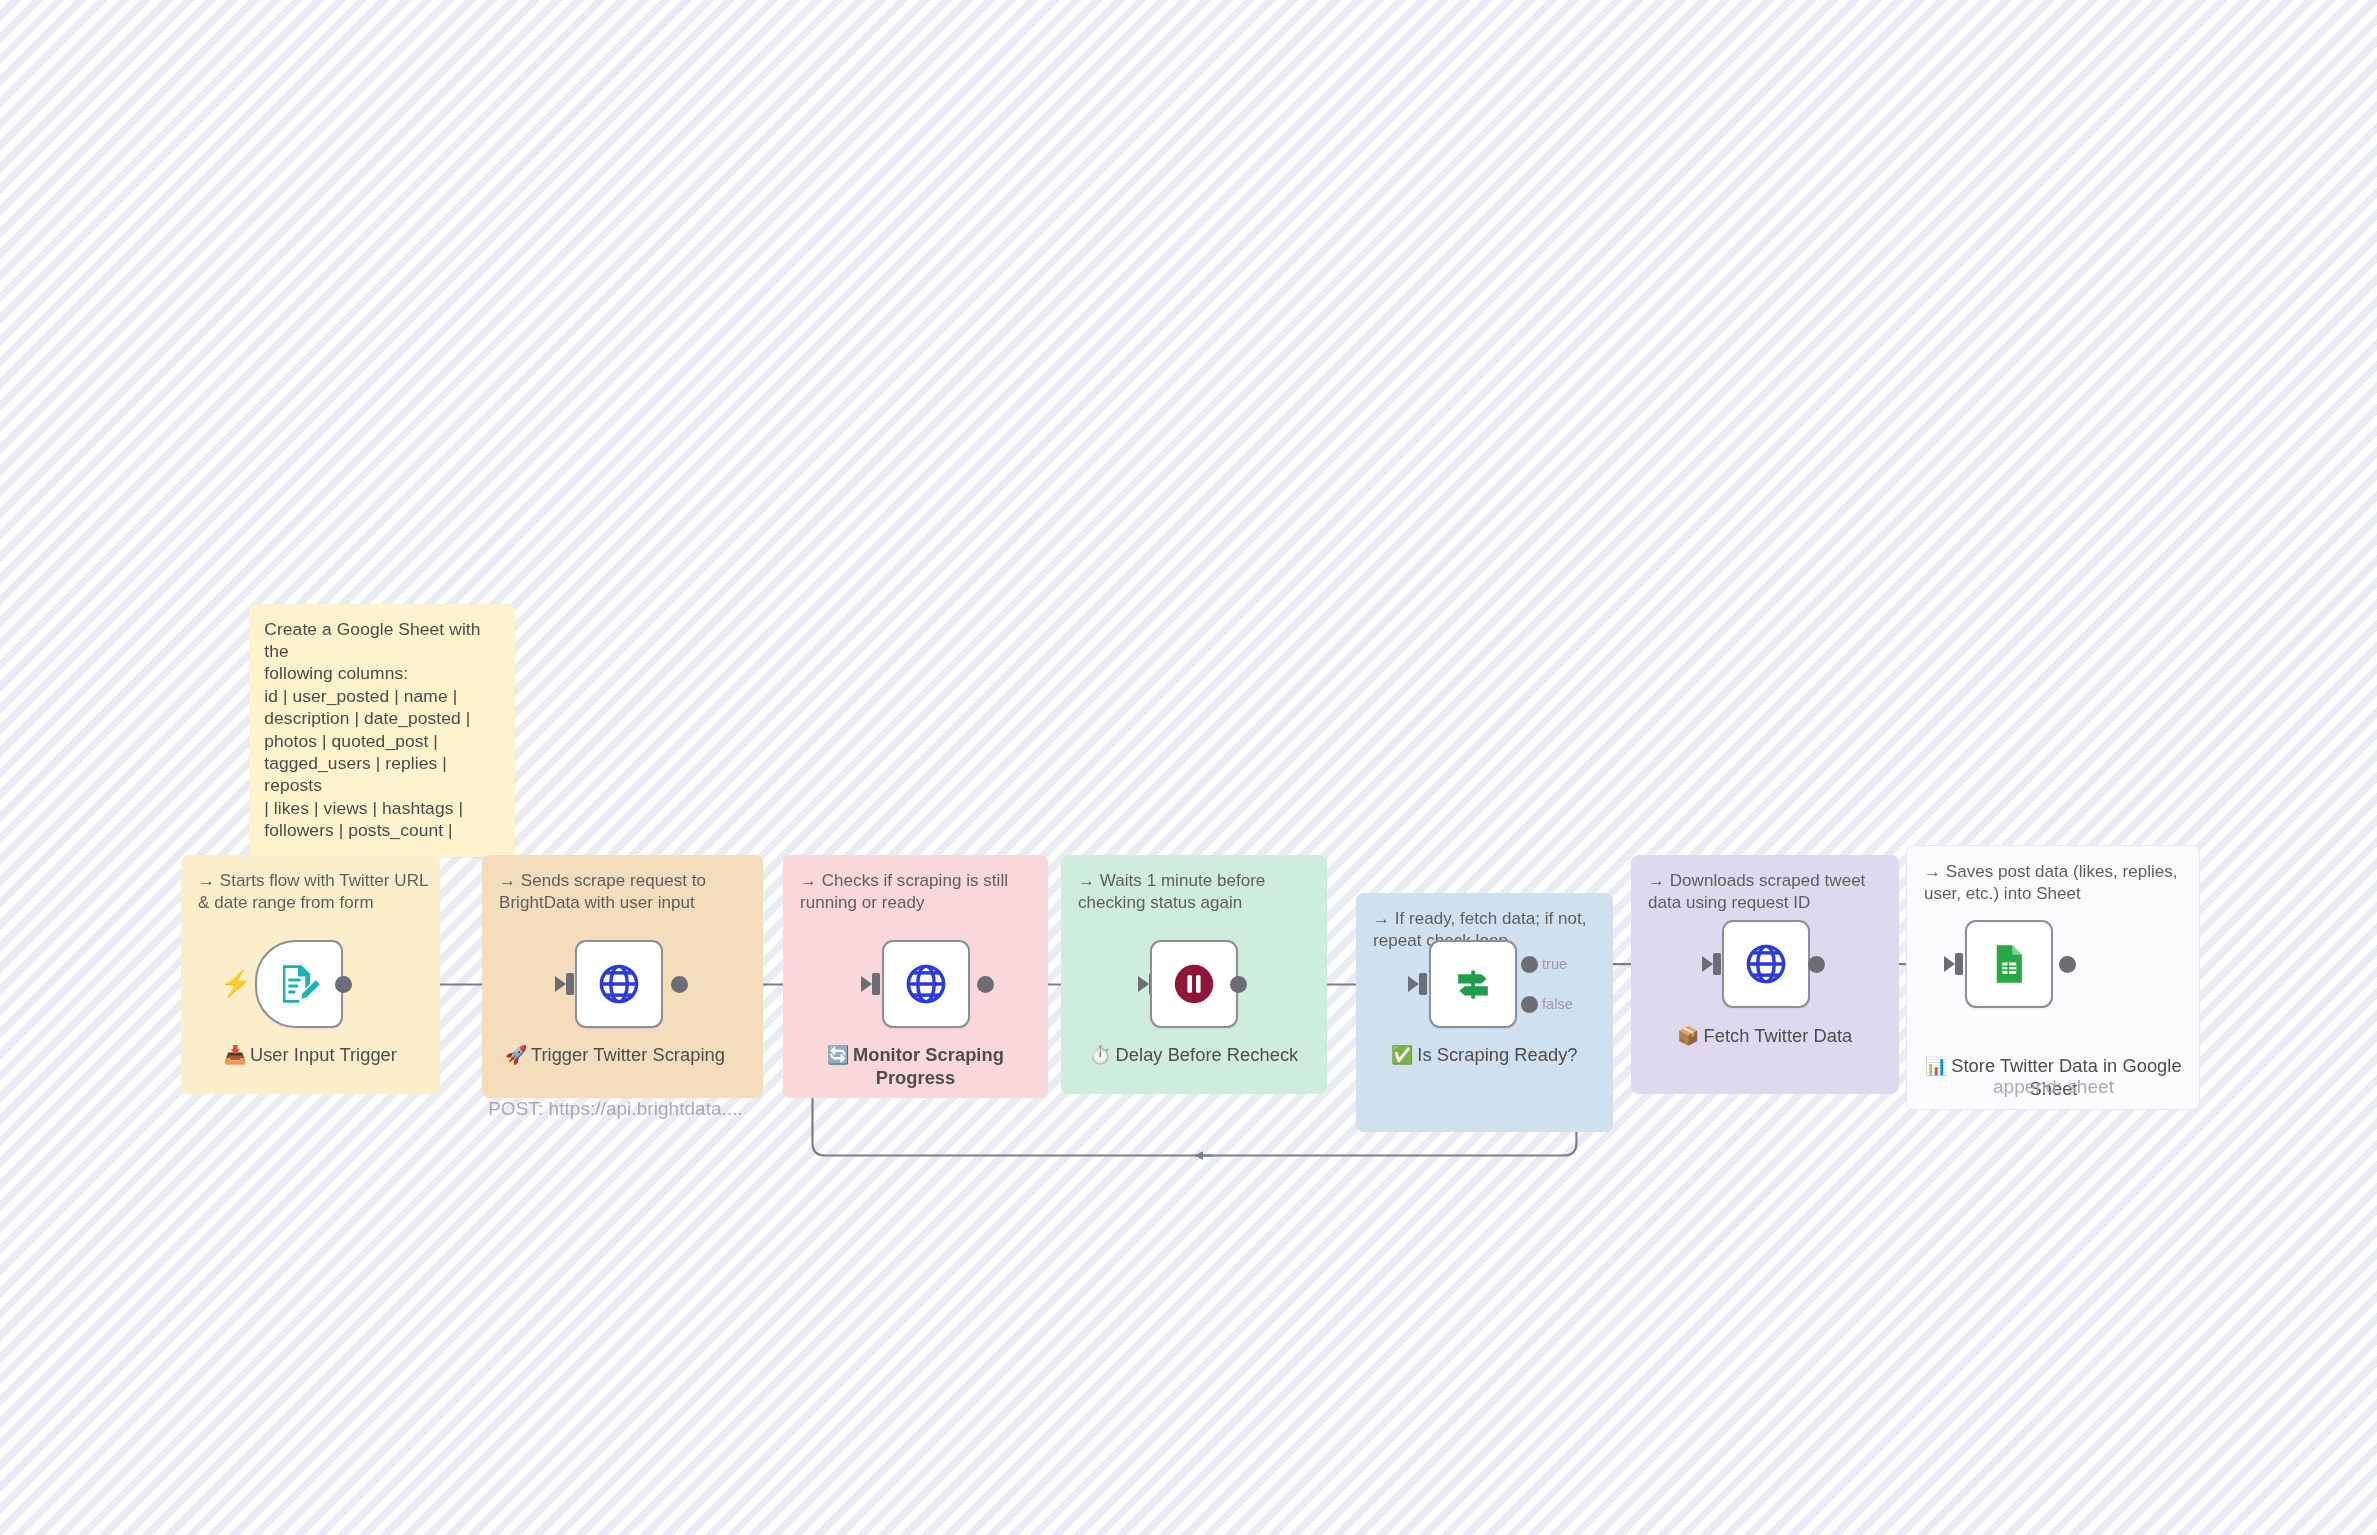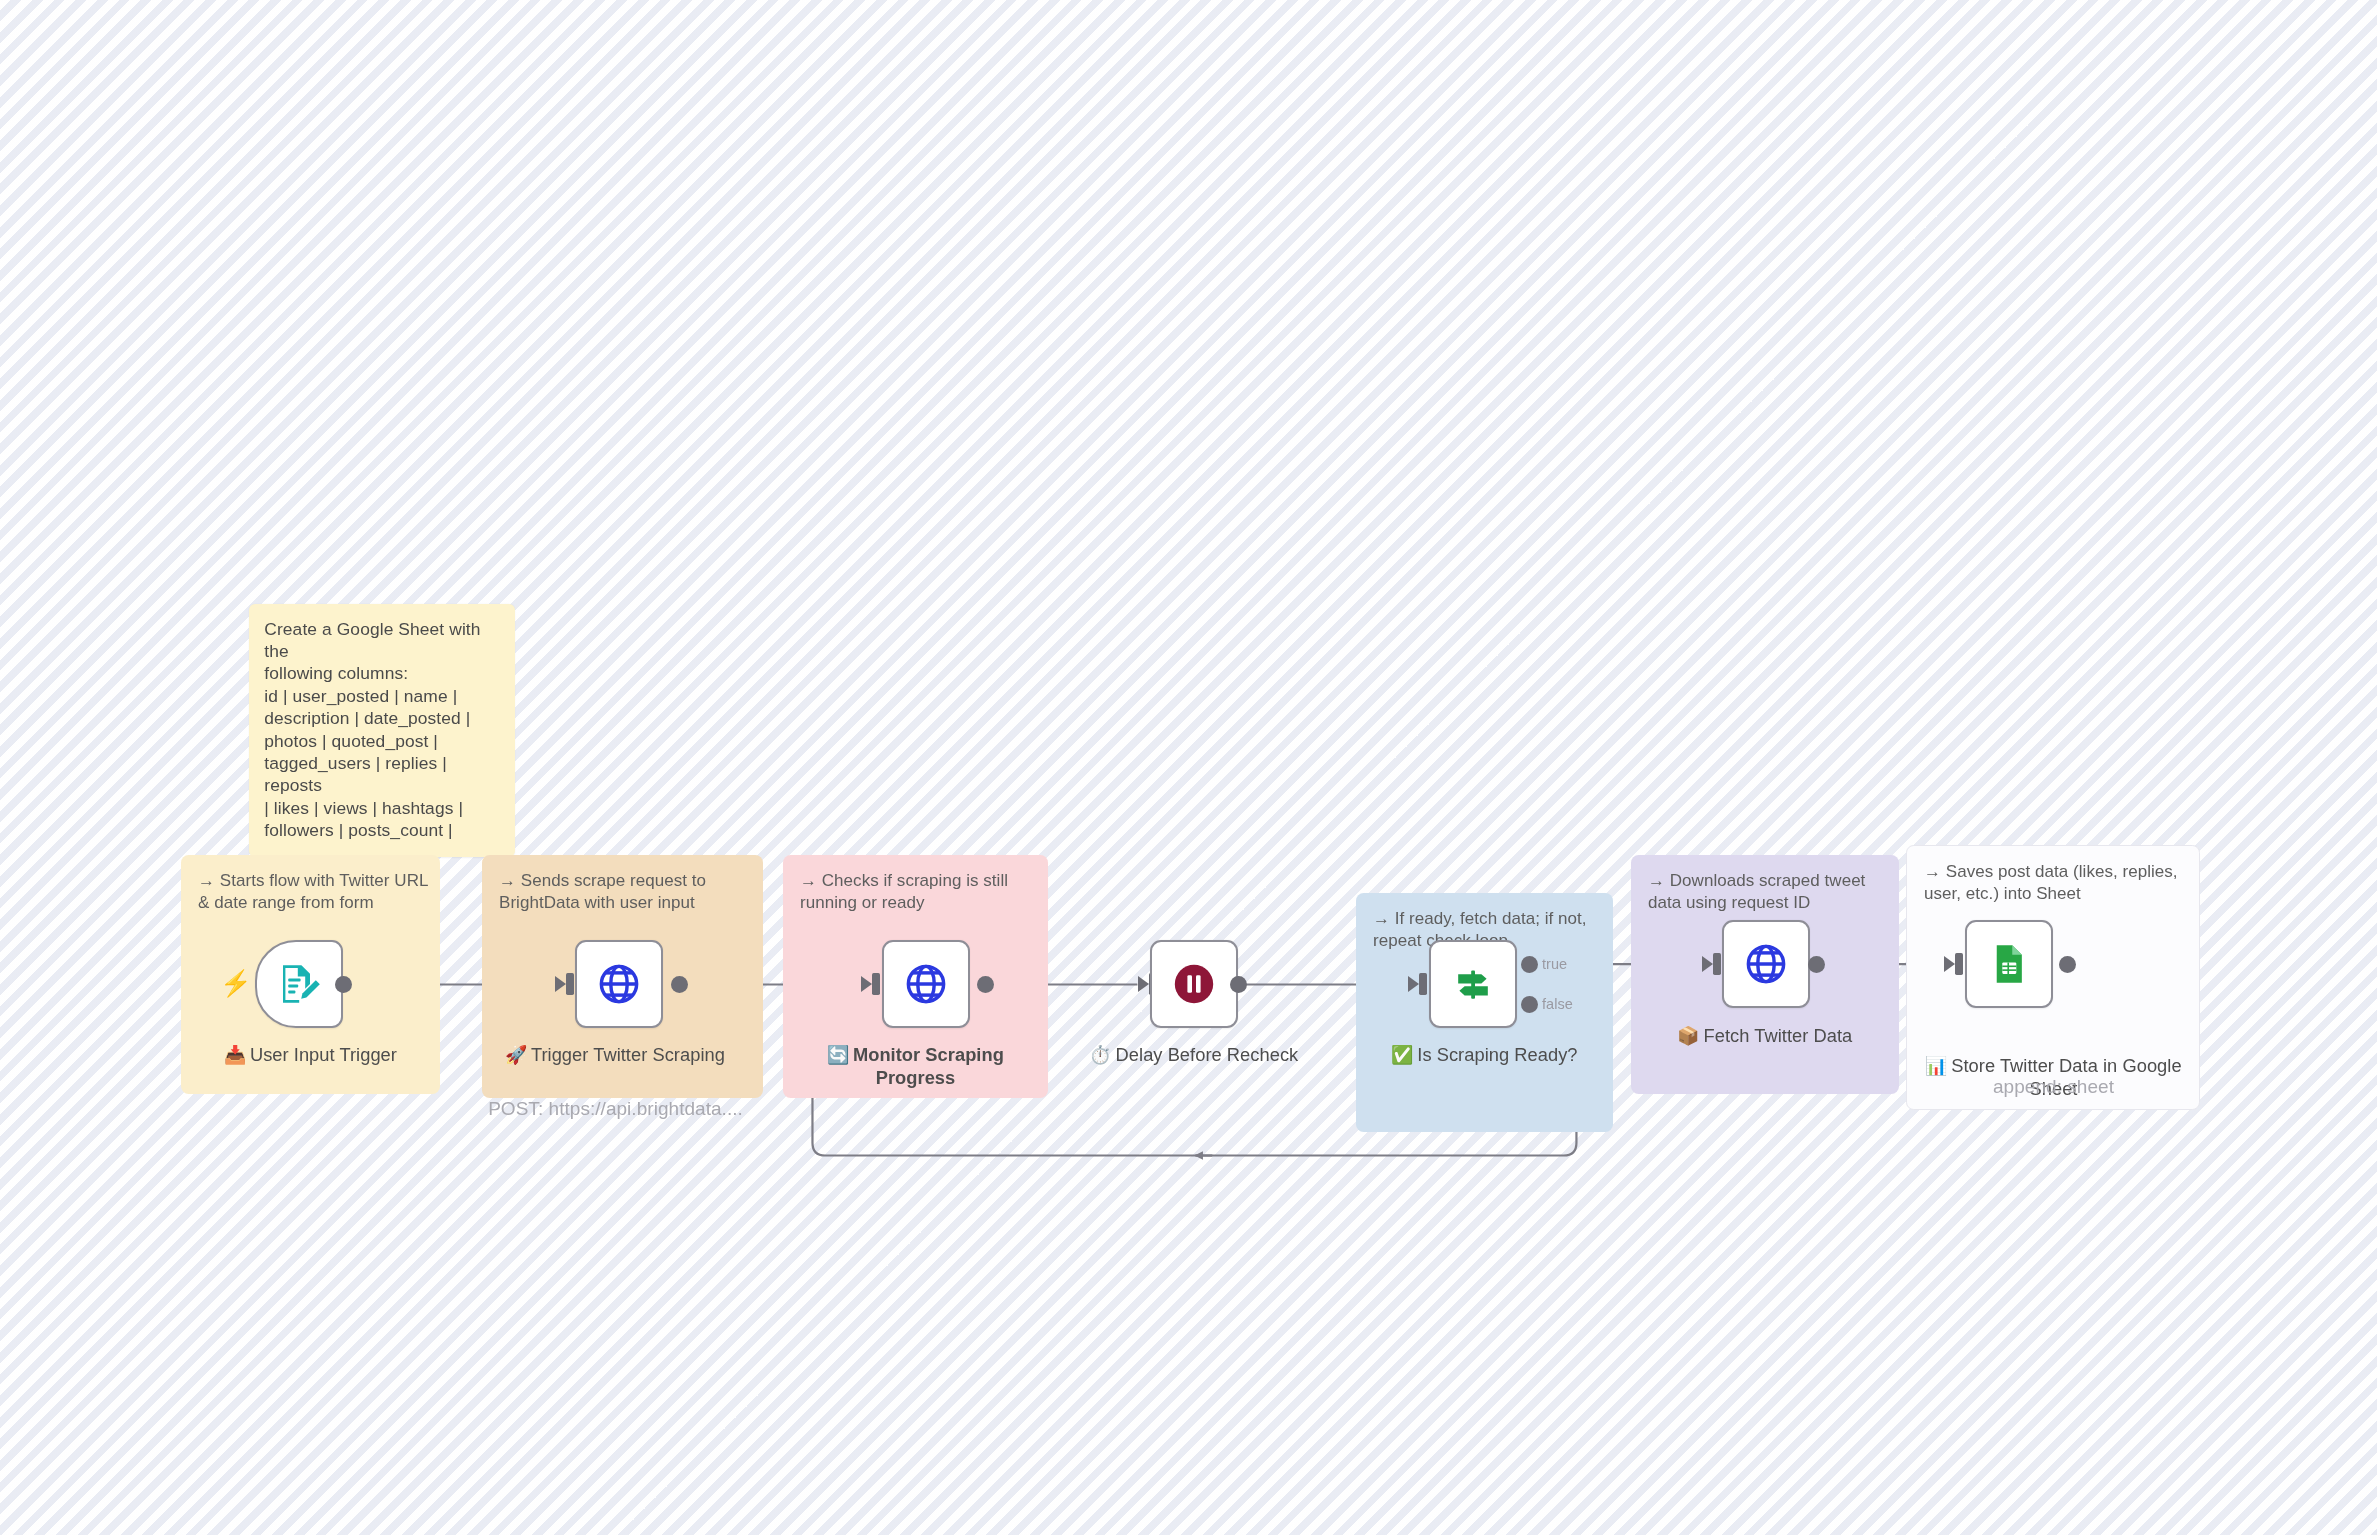--- a/index.html
+++ b/index.html
@@ -216,20 +216,23 @@
         <path d="M4.6 6.2h14.8"></path>
         <path d="M4.6 17.8h14.8"></path>
       </g>
     </svg>
   </div>
   <div class="port-out" style="left:977px; top:976px;"></div>
   <div class="caption" style="left:787px; top:1044px; width:257px;font-weight:bold;">
     <span class="emoji">🔄</span><span>Monitor Scraping Progress</span>
   </div>
 
+  <div class="group" style="left:1061px; top:855px; width:266px; height:239px; background:#cfeddd;">
+    <div class="group-note">→ Waits 1 minute before checking status again</div>
+  </div>
   <div class="port-in-tri" style="left:1138px; top:976px;"></div>
   <div class="port-in" style="left:1149px; top:973px;"></div>
   <div class="node" style="left:1150px; top:940px;">
     <svg width="48" height="48" viewBox="0 0 24 24">
       <circle cx="12" cy="12" r="9.6" fill="#8e1638"></circle>
       <rect x="8.7" y="7.6" width="2.3" height="8.8" rx="0.7" fill="#ffffff"></rect>
       <rect x="13" y="7.6" width="2.3" height="8.8" rx="0.7" fill="#ffffff"></rect>
     </svg>
   </div>
   <div class="port-out" style="left:1230px; top:976px;"></div>

